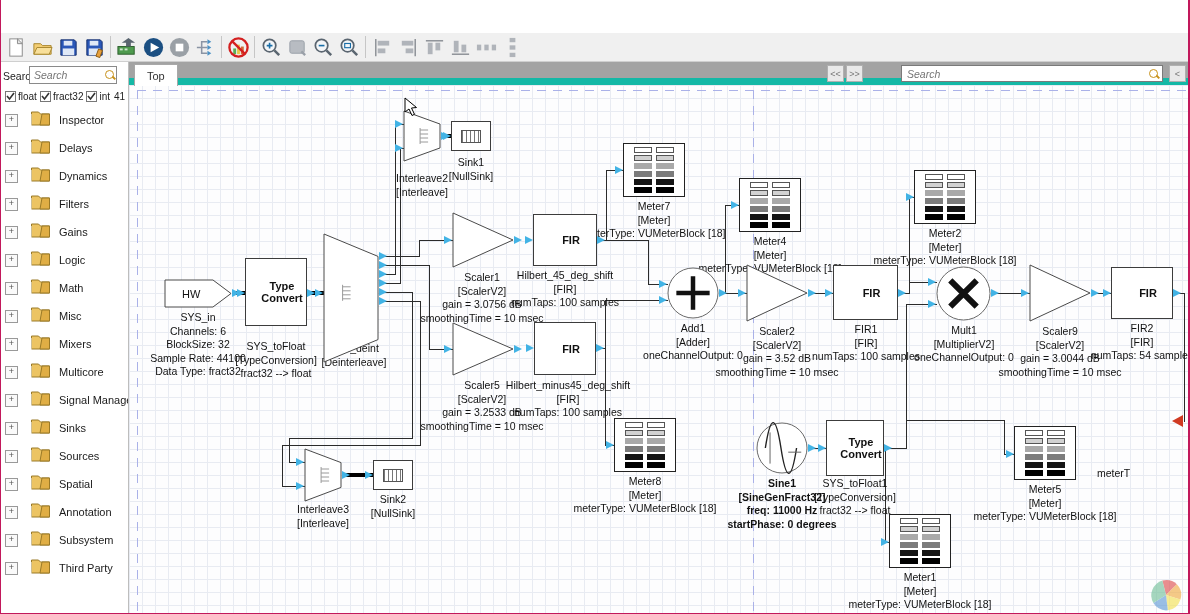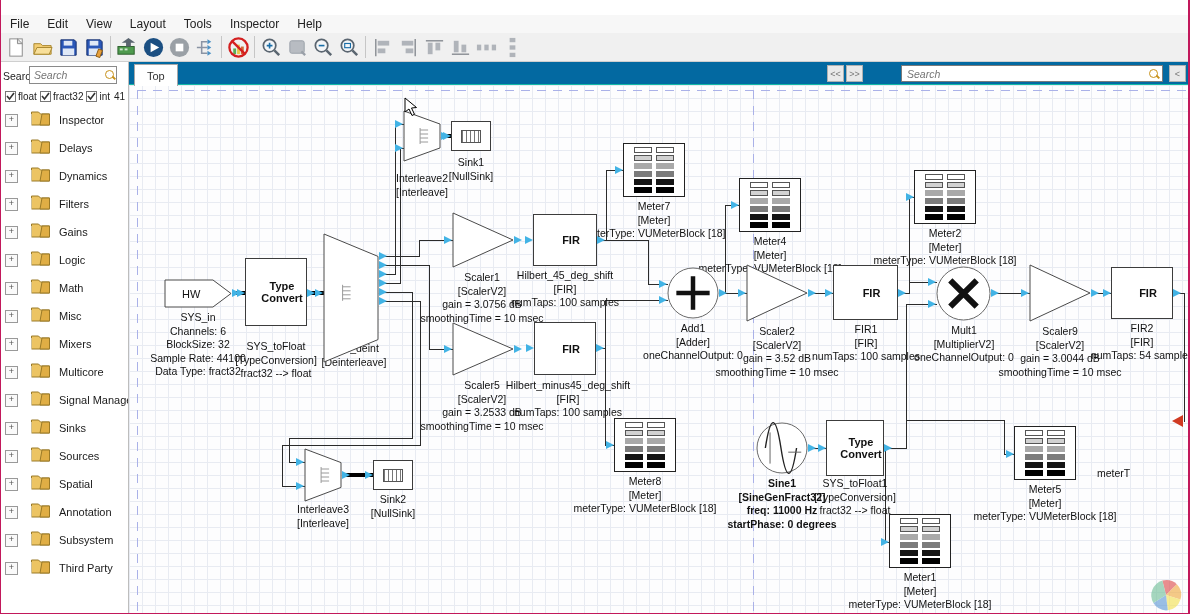--- a/index.html
+++ b/index.html
@@ -30,21 +30,21 @@
   #sb-filters{position:absolute;left:1px;top:27px;width:127px;height:14px;display:flex;align-items:center;font-size:10px;color:#222;}
   .cbx{width:9px;height:9px;border:1px solid #777;background:#fff;margin:0 2px 0 3px;position:relative;flex:none;}
   .cbx svg{position:absolute;left:-1px;top:-2px;}
   #sb-count{margin-left:4px;color:#222;}
   #sb-tree{position:absolute;left:0;top:44px;width:128px;}
   .tree-row{position:relative;height:28px;display:flex;align-items:center;}
   .plusbox{width:11px;height:11px;border:1px solid #999;background:#fafafa;margin-left:4px;font-size:9px;line-height:9px;text-align:center;color:#555;flex:none;}
   .tree-row .folder{margin-left:12px;flex:none;}
   .tree-row .lbl{margin-left:8px;font-size:11px;color:#1a1a1a;white-space:nowrap;}
   
-  #tabbar{left:128px;top:62px;width:1062px;height:23px;background:#0369a1;border-bottom:1px solid #14b8a6;box-sizing:border-box;}
+  #tabbar{left:128px;top:62px;width:1062px;height:23px;background:#a3a3a3;border-bottom:7px solid #14b8a6;box-sizing:border-box;}
   #tab-top{position:absolute;left:5px;top:2px;height:21px;padding:0 12px;background:#fff;border:1px solid #a8a8a8;border-bottom:none;font-size:11px;color:#333;display:flex;align-items:center;z-index:2;}
   .find-btn{position:absolute;top:3px;width:17px;height:17px;background:#e9e9e9;border:1px solid #b0b0b0;font-size:9px;color:#777;text-align:center;line-height:16px;box-sizing:border-box;}
   #find-label{position:absolute;left:744px;top:4px;font-size:11px;color:#111;margin-top:27px;}
   #find-input{position:absolute;left:772px;top:3px;width:262px;height:17px;border:1px solid #7a7a7a;font-size:10.5px;font-style:italic;color:#888;padding:0 16px 0 5px;box-sizing:border-box;font-family:"Liberation Sans",sans-serif;}
   
   #canvas-bg{left:128px;top:85px;width:1062px;height:529px;background-color:#fdfdfe;
      background-image:linear-gradient(#e8ebf2 1px,transparent 1px),linear-gradient(90deg,#e8ebf2 1px,transparent 1px);
      background-size:13px 13px;}
   #canvas-title{left:146px;top:88px;font-size:27px;font-weight:bold;color:#6e6e6e;letter-spacing:0.5px;z-index:2;}
   .dash-h{height:1px;background:repeating-linear-gradient(90deg,#aab1e8 0 9px,transparent 9px 16px);z-index:2;}
@@ -65,29 +65,20 @@
   #red-marker{width:0;height:0;border-top:6px solid transparent;border-bottom:6px solid transparent;border-right:11px solid #d03a22;z-index:6;}
   #cursor{z-index:9;}
   #logo{z-index:2;opacity:0.85;}
 </style>
 </head>
 <body>
 
 <div id="page">
 
 
-  <div id="menubar" class="abs">
-      <span>File</span>
-      <span>Edit</span>
-      <span>View</span>
-      <span>Layout</span>
-      <span>Tools</span>
-      <span>Inspector</span>
-      <span>Help</span>
-    </div>
 
   <div id="toolbar" class="abs">
       <div class="tool">
         <svg width="23" height="23" viewBox="0 0 24 24">
           <rect x="5" y="3" width="13" height="18" fill="#fff" stroke="#8a8a8a"></rect>
           <path d="M13 3l5 5h-5z" fill="#e4e4e4" stroke="#8a8a8a"></path>
         </svg>
       </div>
       <div class="tool">
         <svg width="23" height="23" viewBox="0 0 24 24">

